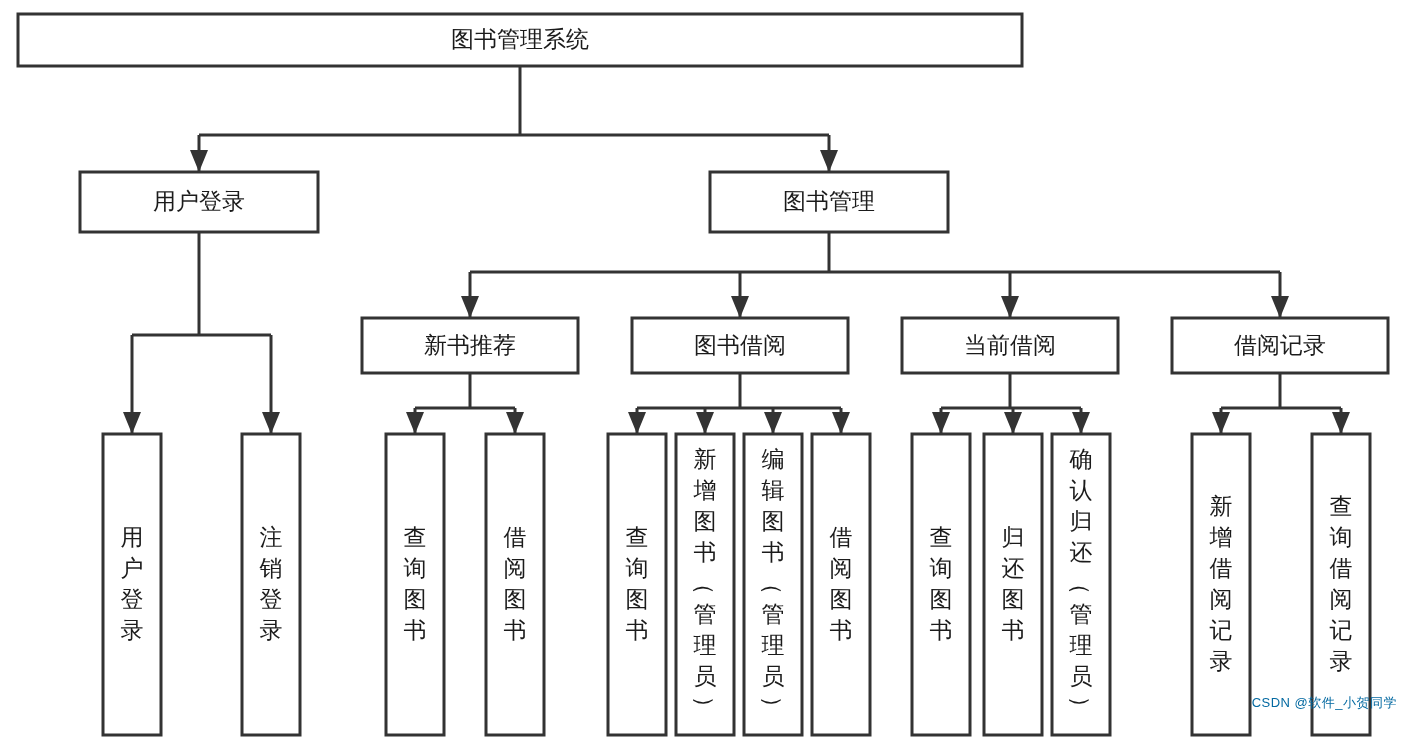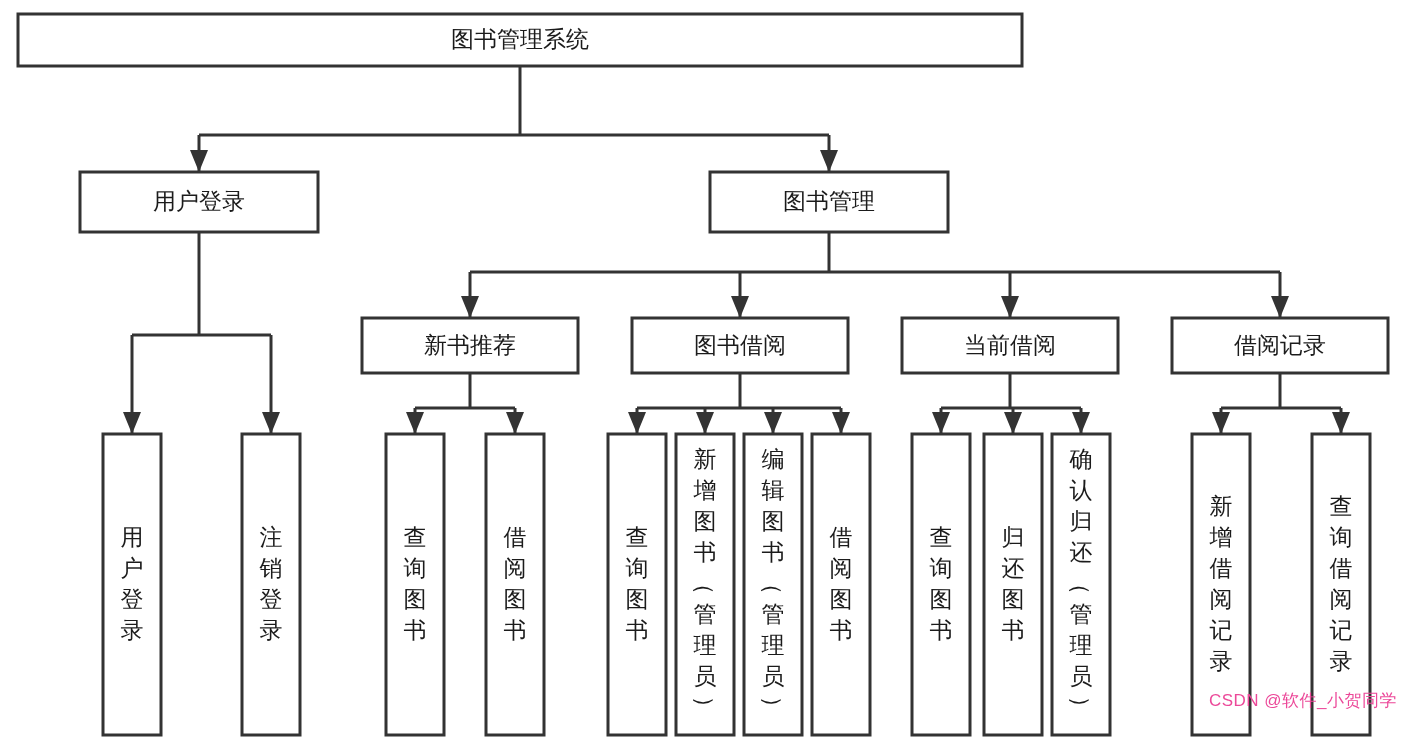--- a/index.html
+++ b/index.html
@@ -53,22 +53,22 @@
     font-family: "Liberation Sans", "DejaVu Sans", sans-serif;
     fill: #1b1b1b;
     font-size: 23px;
     text-anchor: middle;
   }
   .watermark {
     position: absolute;
     right: 8px;
     bottom: 4px;
     font-family: "Liberation Sans", "DejaVu Sans", sans-serif;
-    font-size: 17px;
-    color: #ec4899;
+    font-size: 13px;
+    color: #0369a1;
     letter-spacing: 0.5px;
     white-space: nowrap;
     pointer-events: none;
   }
 </style>
 </head>
 <body>
 
 <div id="diagram-root">
   <svg class="tree" viewBox="0 0 1405 747">

